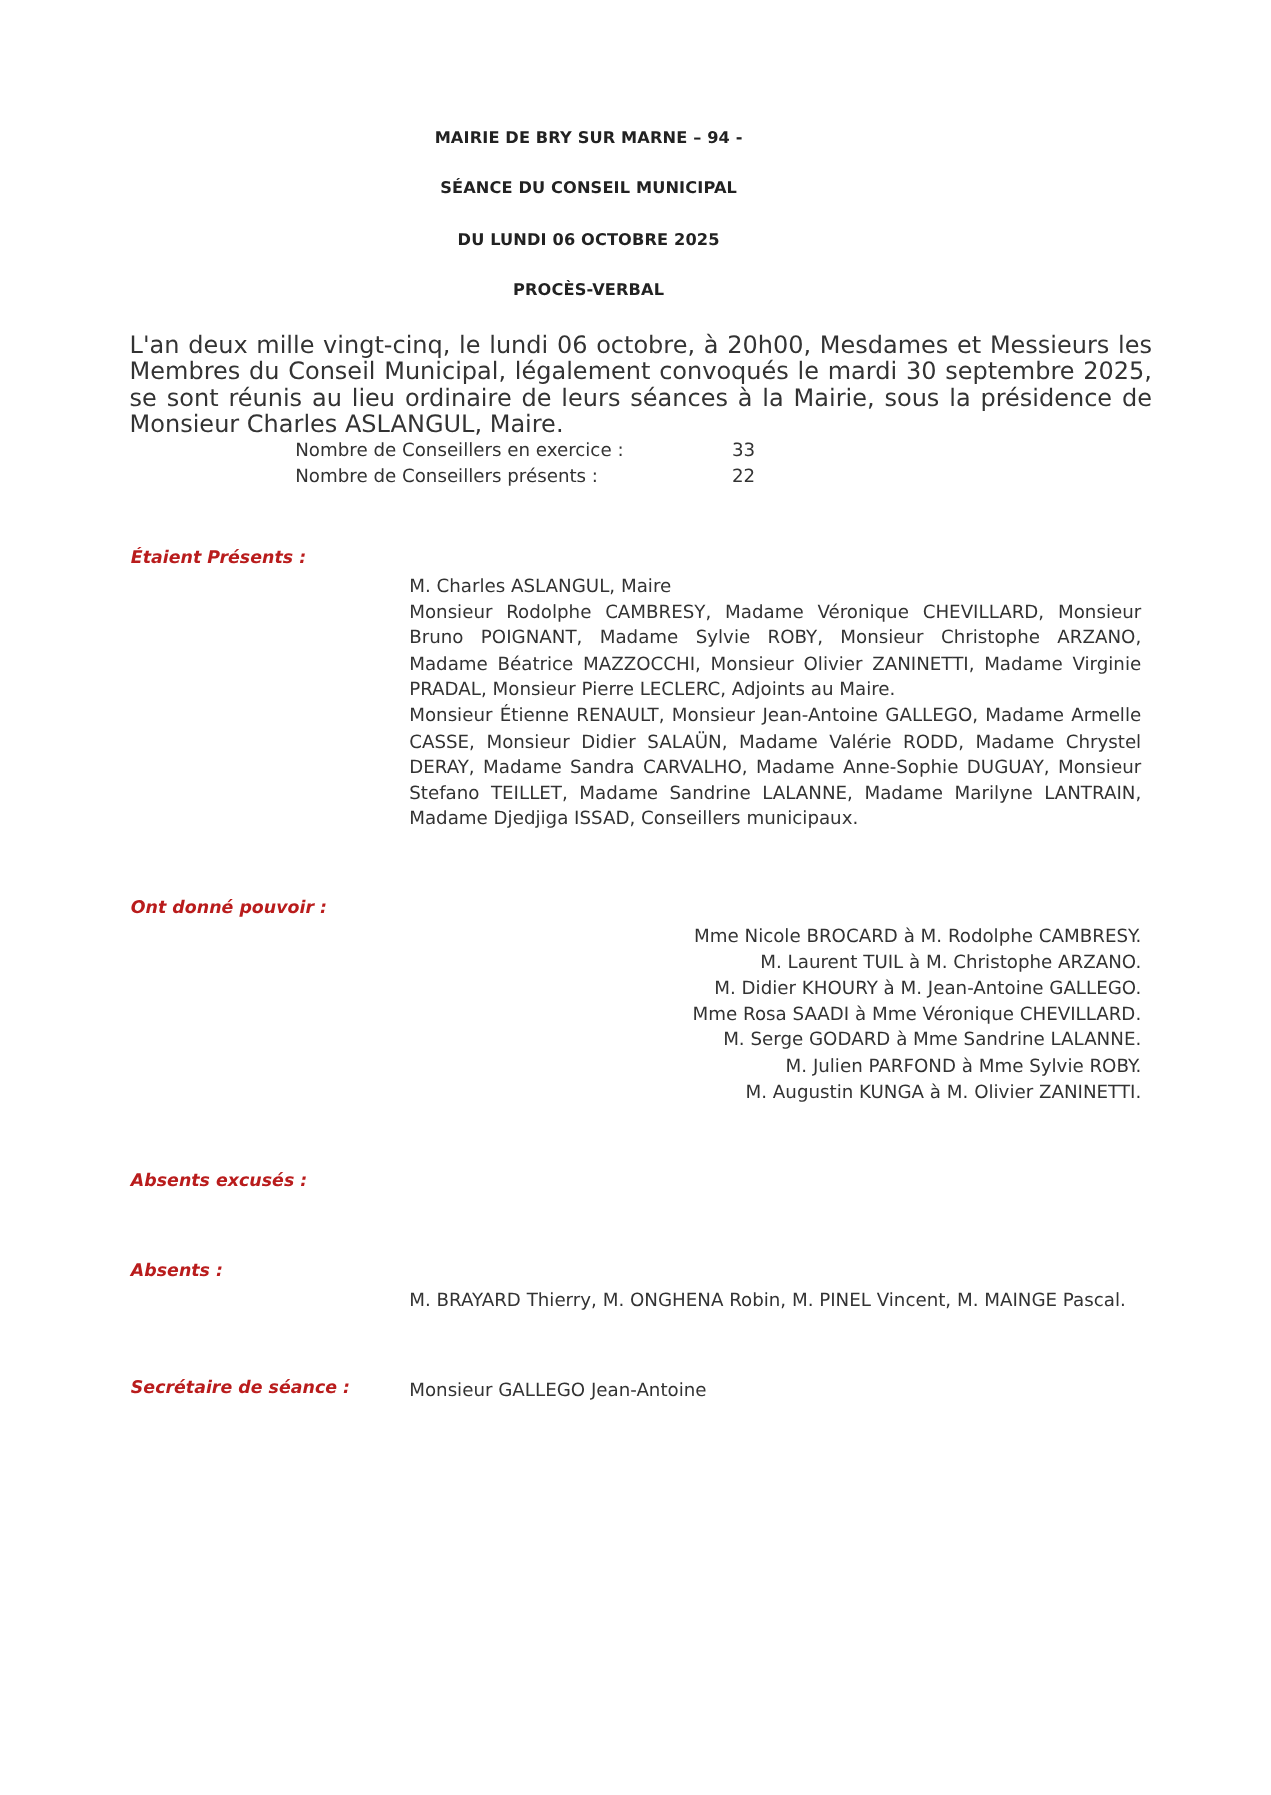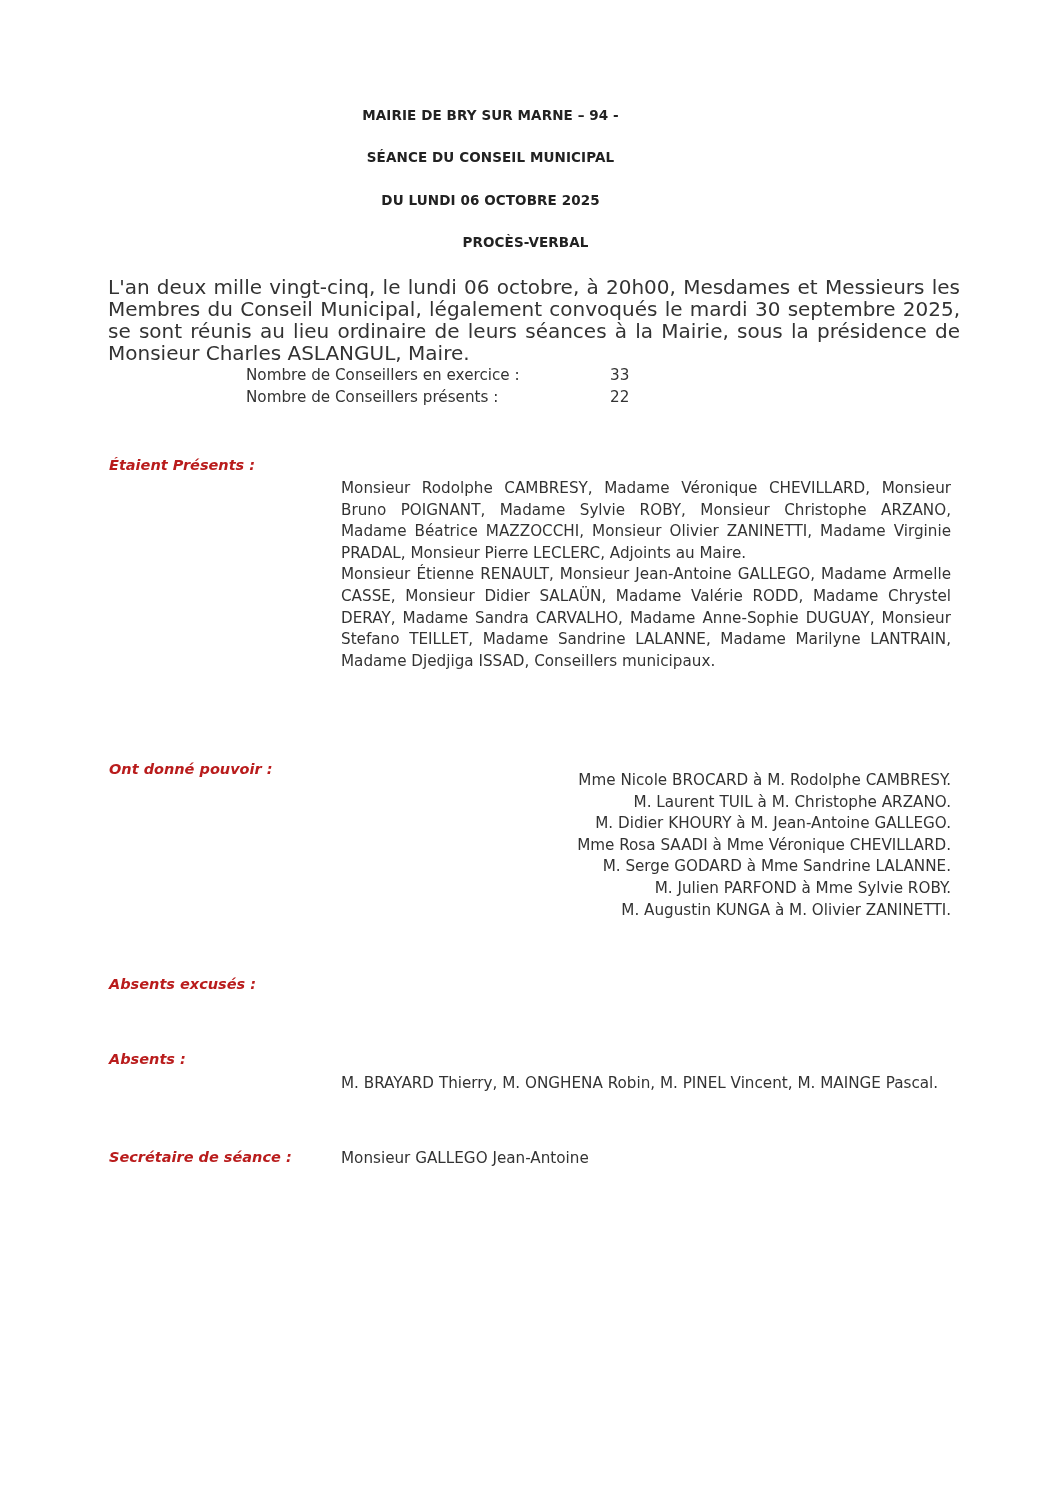--- a/index.html
+++ b/index.html
@@ -32,42 +32,43 @@
     .line { white-space: nowrap; text-align: right; }
   </style>
 </head>
 <body>
 
 <div class="page">
 
   <div class="hdr" style="top:107px;">MAIRIE DE BRY SUR MARNE – 94 -</div>
   <div class="hdr" style="top:149px;">SÉANCE DU CONSEIL MUNICIPAL</div>
   <div class="hdr" style="top:192px;">DU LUNDI 06 OCTOBRE 2025</div>
-  <div class="hdr" style="top:234px;padding-left:35px;">PROCÈS-VERBAL</div>
+  <div class="hdr" style="top:234px;">PROCÈS-VERBAL</div>
 
   <div class="intro">L'an deux mille vingt-cinq, le lundi 06 octobre, à 20h00, Mesdames et Messieurs les Membres du Conseil Municipal, légalement convoqués le mardi 30 septembre 2025, se sont réunis au lieu ordinaire de leurs séances à la Mairie, sous la présidence de Monsieur Charles ASLANGUL, Maire.</div>
 
   <div class="counts">
     <div class="count-row">
       <span class="count-label">Nombre de Conseillers en exercice :</span>
       <span class="count-val">33</span>
     </div>
     <div class="count-row">
       <span class="count-label">Nombre de Conseillers présents :</span>
       <span class="count-val">22</span>
     </div>
   </div>
 
   <div class="label" style="top:457px;">Étaient Présents :</div>
   <div class="block justify" style="top:478px;">
+    <div>M. Charles ASLANGUL, Maire</div>
     <div>Monsieur Rodolphe CAMBRESY, Madame Véronique CHEVILLARD, Monsieur Bruno POIGNANT, Madame Sylvie ROBY, Monsieur Christophe ARZANO, Madame Béatrice MAZZOCCHI, Monsieur Olivier ZANINETTI, Madame Virginie PRADAL, Monsieur Pierre LECLERC, Adjoints au Maire.</div>
     <div>Monsieur Étienne RENAULT, Monsieur Jean-Antoine GALLEGO, Madame Armelle CASSE, Monsieur Didier SALAÜN, Madame Valérie RODD, Madame Chrystel DERAY, Madame Sandra CARVALHO, Madame Anne-Sophie DUGUAY, Monsieur Stefano TEILLET, Madame Sandrine LALANNE, Madame Marilyne LANTRAIN, Madame Djedjiga ISSAD, Conseillers municipaux.</div>
   </div>
 
-  <div class="label" style="top:749px;margin-top:12px;">Ont donné pouvoir :</div>
+  <div class="label" style="top:749px;">Ont donné pouvoir :</div>
   <div class="block" style="top:770px;">
     <div class="line">Mme Nicole BROCARD à M. Rodolphe CAMBRESY.</div>
     <div class="line">M. Laurent TUIL à M. Christophe ARZANO.</div>
     <div class="line">M. Didier KHOURY à M. Jean-Antoine GALLEGO.</div>
     <div class="line">Mme Rosa SAADI à Mme Véronique CHEVILLARD.</div>
     <div class="line">M. Serge GODARD à Mme Sandrine LALANNE.</div>
     <div class="line">M. Julien PARFOND à Mme Sylvie ROBY.</div>
     <div class="line">M. Augustin KUNGA à M. Olivier ZANINETTI.</div>
   </div>
 

